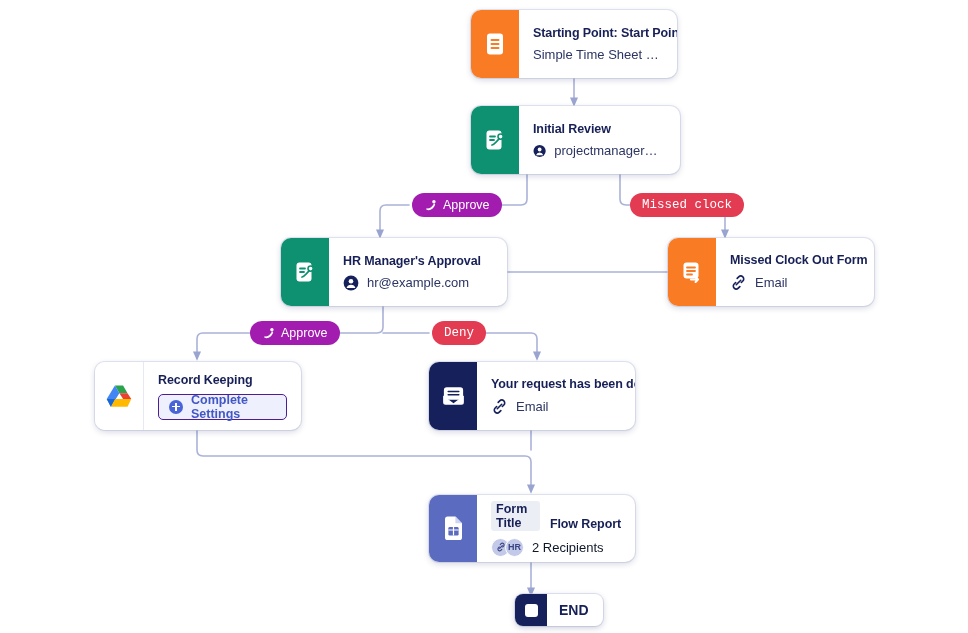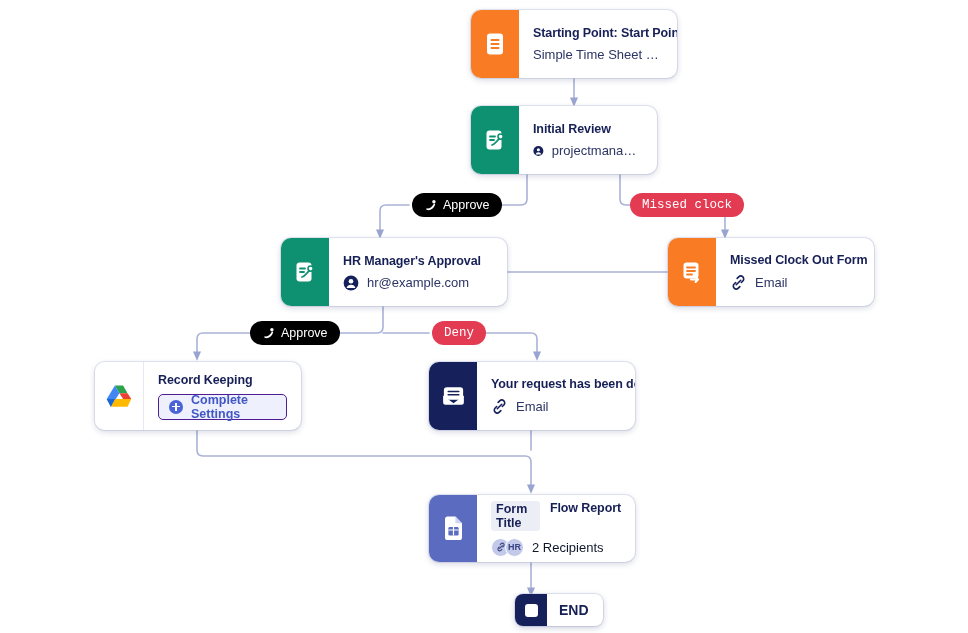--- a/index.html
+++ b/index.html
@@ -86,21 +86,21 @@
     gap: 6px;
     height: 24px;
     padding: 0 12px;
     border-radius: 14px;
     color: #ffffff;
     font-size: 12.5px;
     font-weight: 500;
     white-space: nowrap;
     box-sizing: border-box;
   }
-  .badge-approve { background: #000000; }
+  .badge-approve { background: #a21caf; }
   .badge-red { background: #E23B52; font-family: Liberation Mono, monospace; }
 
   .complete-settings {
     display: flex;
     align-items: center;
     justify-content: center;
     gap: 8px;
     height: 24px;
     border: 1px solid #4c1d95;
     border-radius: 5px;
@@ -126,21 +126,21 @@
   .plus-circle:after  { top: 3px; left: 6.2px; height: 8px; width: 1.8px; }
 
   .chip {
     background: #eceef6;
     border-radius: 3px;
     padding: 1px 5px;
     color: #172056;
     font-weight: bold;
     font-size: 12.5px;
   }
-  .title-row { display: flex; align-items: flex-start; gap: 10px; }
+  .title-row { display: flex; align-items: flex-end; gap: 10px; }
 
   .avatars { display: flex; align-items: center; }
   .avatar {
     width: 19px; height: 19px;
     border-radius: 50%;
     background: #c3c9e8;
     display: flex; align-items: center; justify-content: center;
     font-size: 9px; font-weight: bold; color: #3a4583;
     border: 1.5px solid #ffffff;
     box-sizing: border-box;
@@ -219,21 +219,21 @@
       </svg>
     </div>
     <div class="body">
       <div class="title">Starting Point: Start Point</div>
       <div class="subrow">
         <span class="sub-text">Simple Time Sheet Form</span>
       </div>
     </div>
   </div>
 
-  <div class="node" style="left:471px; top:106px; width:186px; height:68px;">
+  <div class="node" style="left:471px; top:106px; width:209px; height:68px;">
     <div class="icon-panel panel-green">
       <svg width="24" height="24" viewBox="0 0 24 24" aria-hidden="true">
         <rect x="3.5" y="2.5" width="15" height="19" rx="3" fill="#ffffff"></rect>
         <path d="M7 8.5 h5 M7 12 h4" stroke="#0E9171" stroke-width="1.8" stroke-linecap="round" fill="none"></path>
         <path d="M9 17 c3,-1 5,-3.5 8,-7.5" stroke="#0E9171" stroke-width="1.8" stroke-linecap="round" fill="none"></path>
         <circle cx="17.6" cy="8.6" r="2.6" fill="#ffffff" stroke="#0E9171" stroke-width="1.6"></circle>
       </svg>
     </div>
     <div class="body">
       <div class="title">Initial Review</div>

